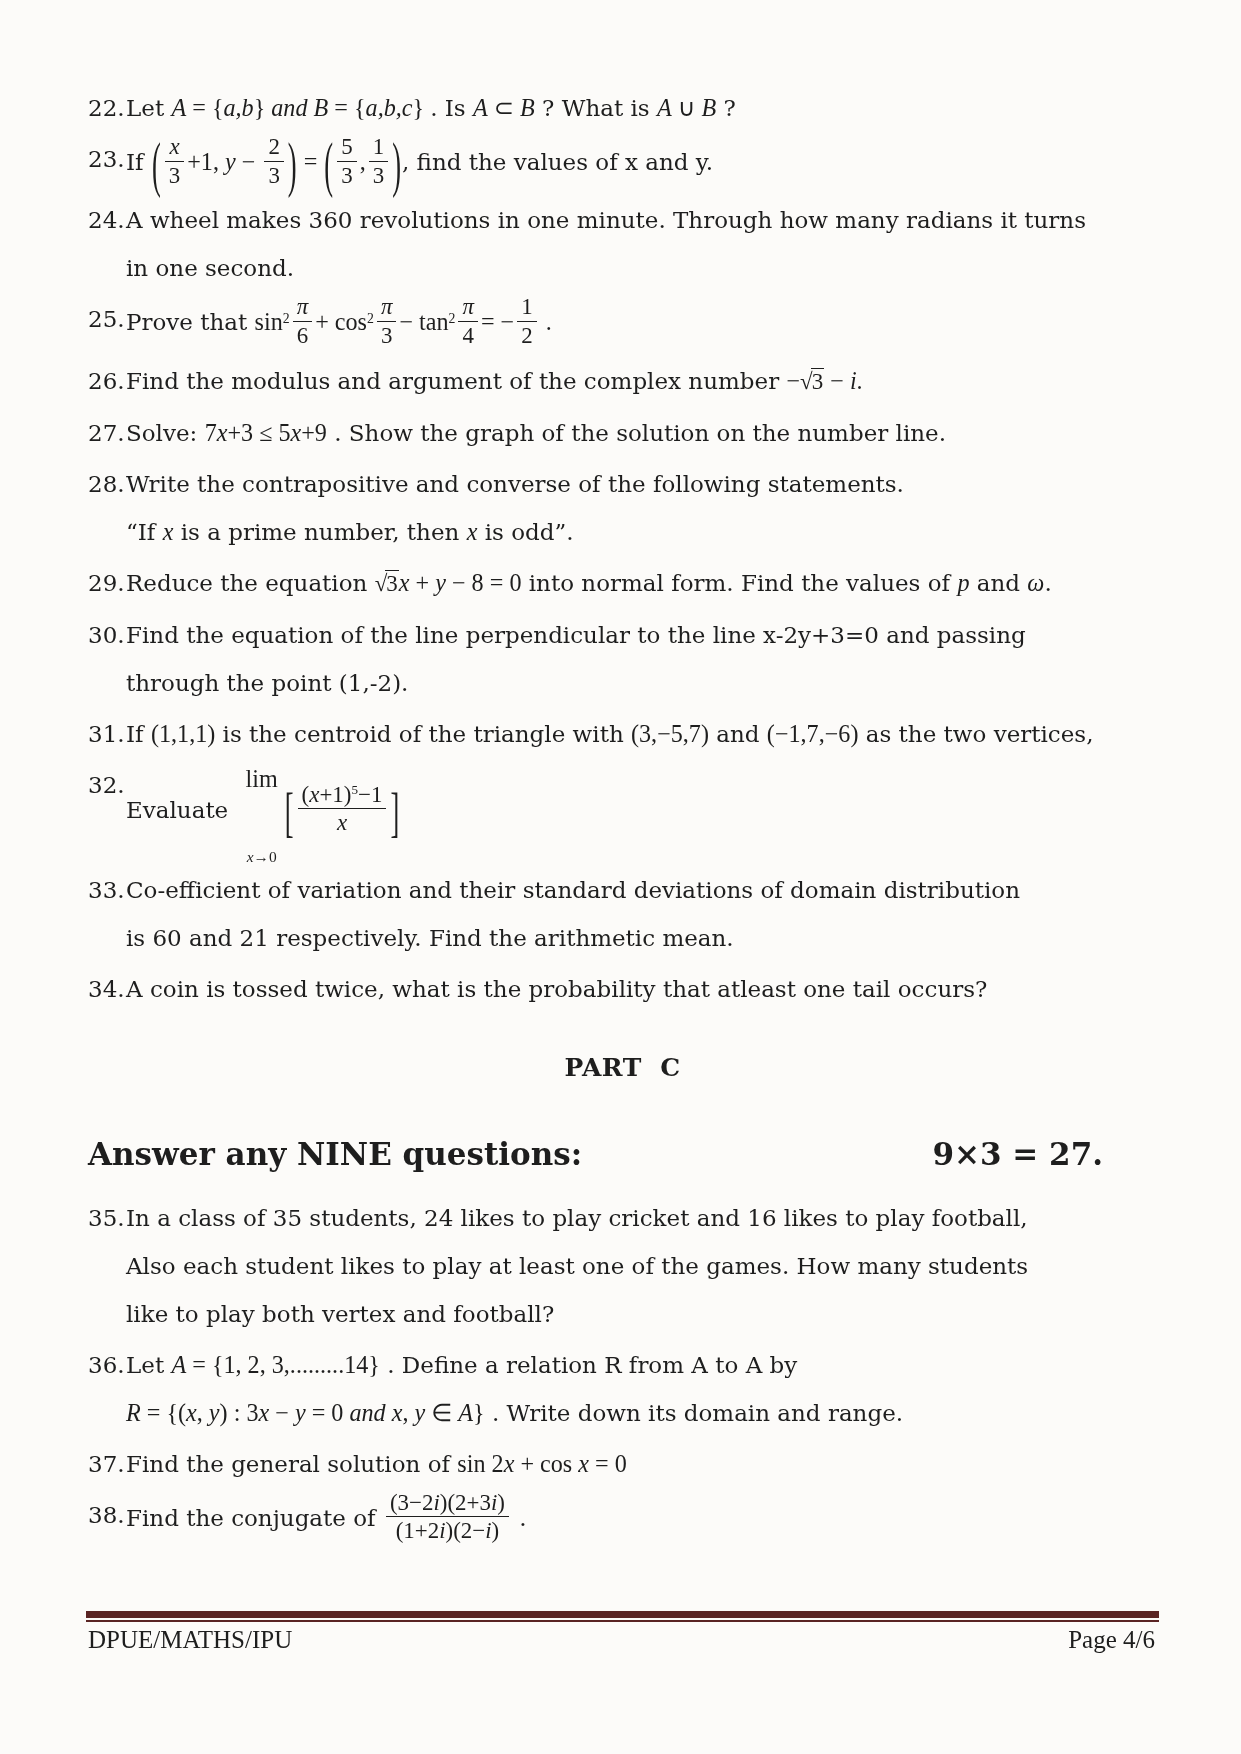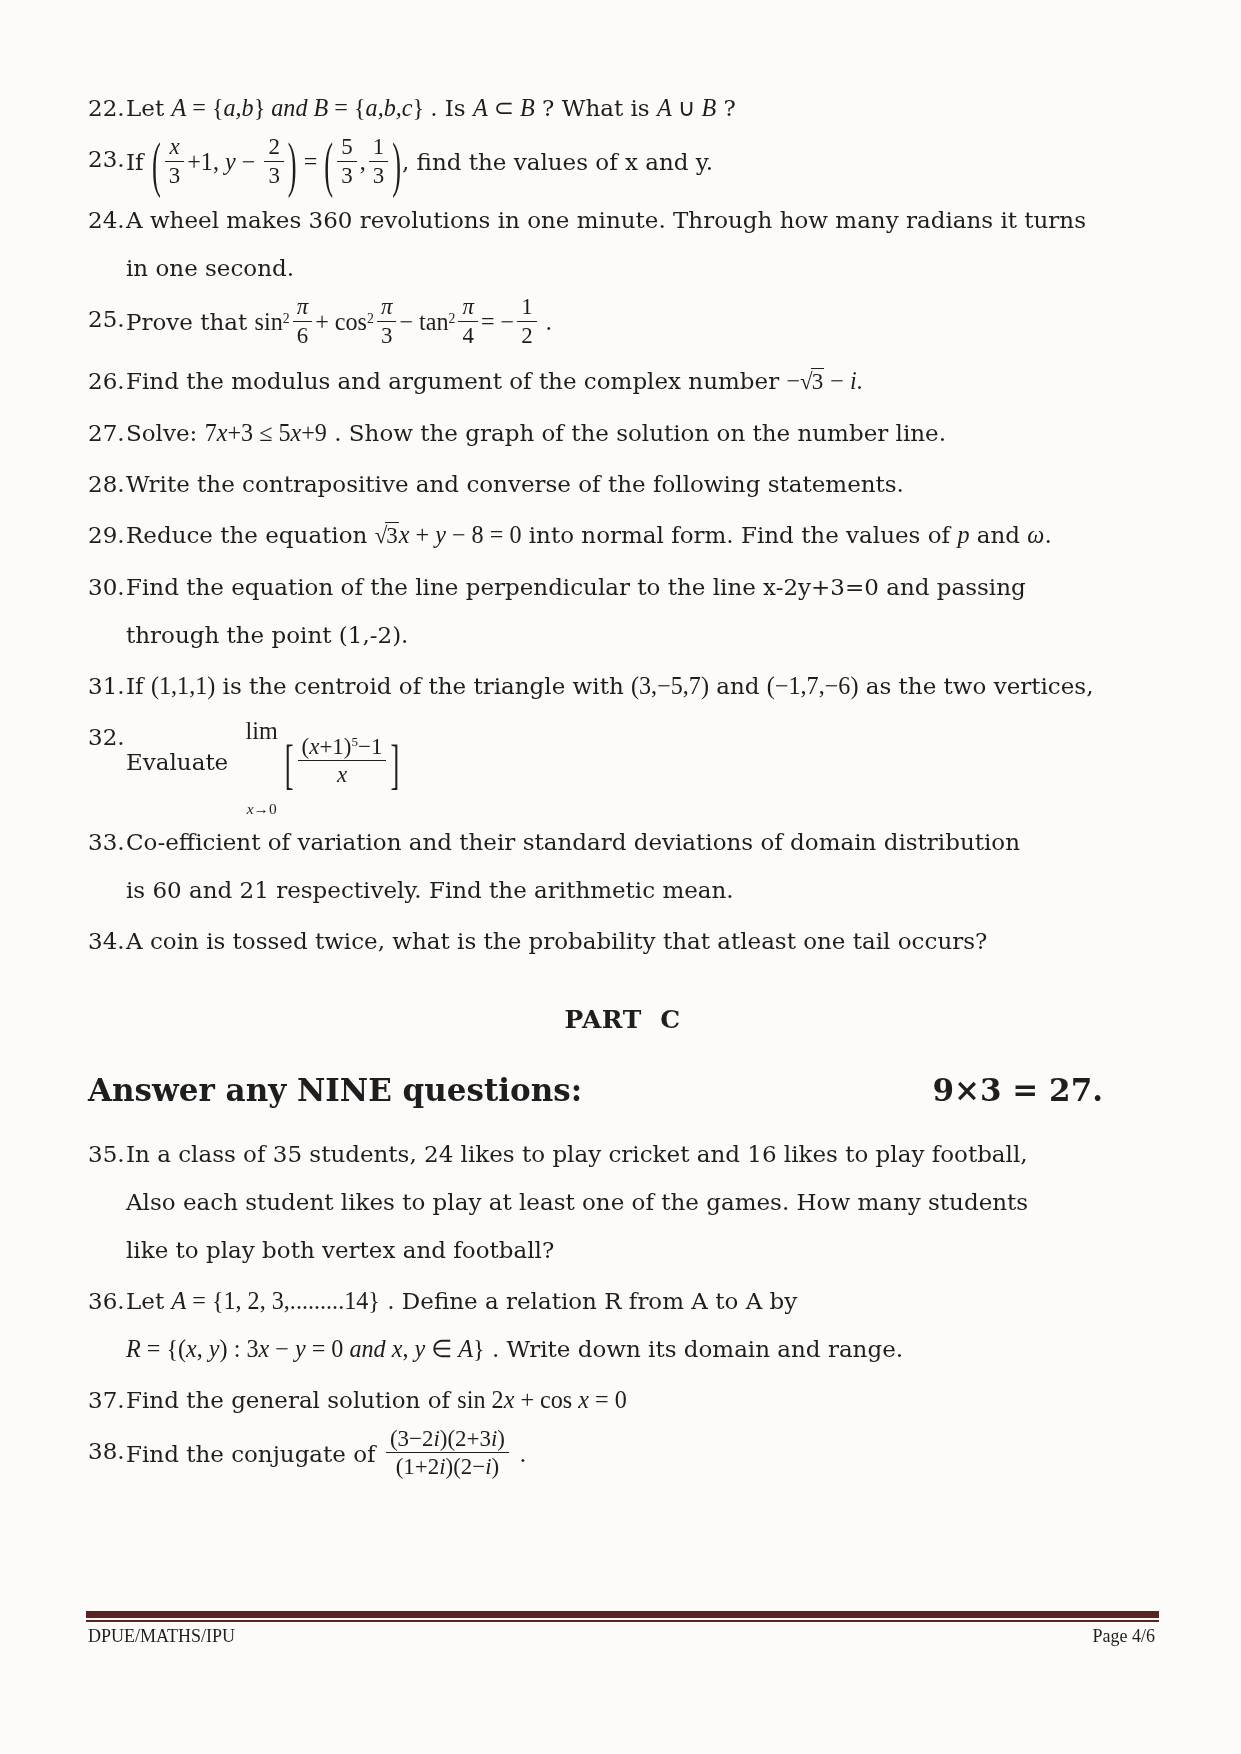--- a/index.html
+++ b/index.html
@@ -42,36 +42,36 @@
   .limu{font-size:0.64em;margin-top:21px;}
   .bigd{
     display:inline-block;vertical-align:middle;
     font-family:"Liberation Serif",serif;font-weight:400;font-size:1.15em;
     margin:0 1px;
   }
 
   
   .partc-title{
     text-align:center;font-weight:bold;font-size:25px;
-    white-space:pre;letter-spacing:0.5px;margin:42px 0 38px;
+    white-space:pre;letter-spacing:0.5px;margin:42px 0 54px;
   }
   .instr-row{
     display:flex;justify-content:space-between;align-items:baseline;
     font-weight:bold;font-size:31px;margin-bottom:24px;
   }
   .marks{margin-right:54px;}
 
   
   .footer-rule{position:absolute;left:86px;right:82px;top:1611px;}
   .fr-thick{height:7px;background:var(--accent);}
   .fr-thin{height:2px;background:var(--accent);margin-top:2px;}
   .footer-row{
     position:absolute;left:88px;right:86px;top:1626px;
     display:flex;justify-content:space-between;
-    font-family:"Liberation Serif",serif;font-size:18px;
+    font-family:"Liberation Serif",serif;font-size:25px;
   }
 </style>
 </head>
 <body>
 
 <div class="content">
   <div id="list-b">
       <div class="question">
         <div class="qnum">22.</div>
         <div class="qbody">
@@ -106,20 +106,21 @@
       <div class="question">
         <div class="qnum">27.</div>
         <div class="qbody">
           <div class="qline"><span class="txt">Solve: </span><span class="mr">7</span><span class="mi">x</span><span class="mr">+3 ≤ 5</span><span class="mi">x</span><span class="mr">+9</span><span class="txt"> . Show the graph of the solution on the number line.</span></div>
         </div>
       </div>
       <div class="question">
         <div class="qnum">28.</div>
         <div class="qbody">
           <div class="qline"><span class="txt">Write the contrapositive and converse of the following statements.</span></div>
+          <div class="qline"><span class="txt">“If </span><span class="mi">x</span><span class="txt"> is a prime number, then </span><span class="mi">x</span><span class="txt"> is odd”.</span></div>
         </div>
       </div>
       <div class="question">
         <div class="qnum">29.</div>
         <div class="qbody">
           <div class="qline"><span class="txt">Reduce the equation </span><span class="sqrt"><span class="rad">√</span><span class="radarg">3</span></span><span class="mi">x</span><span class="mr"> + </span><span class="mi">y</span><span class="mr"> − 8 = 0</span><span class="txt"> into normal form. Find the values  of </span><span class="mi">p</span><span class="txt"> and </span><span class="mi">ω</span><span class="txt">.</span></div>
         </div>
       </div>
       <div class="question">
         <div class="qnum">30.</div>

